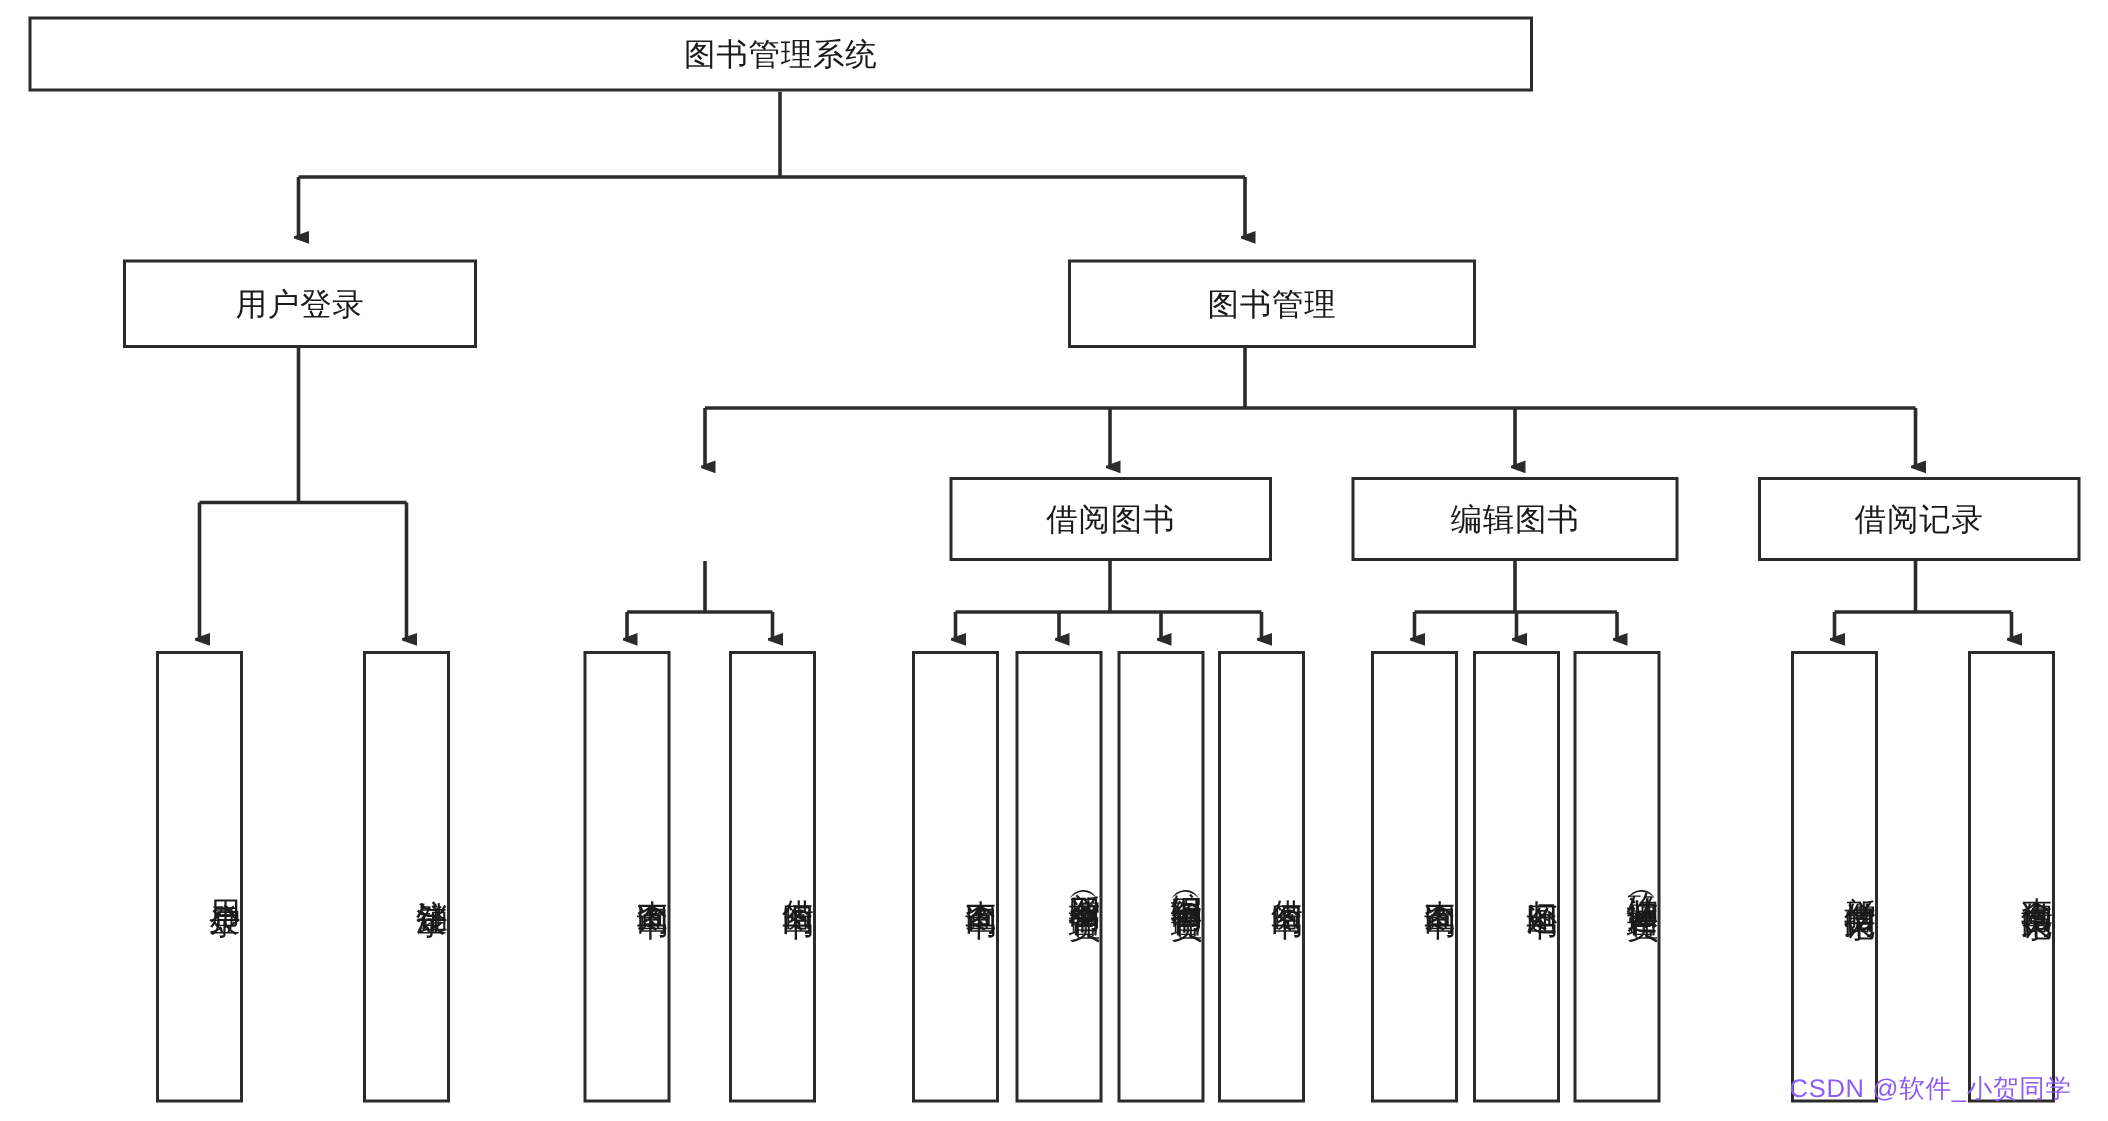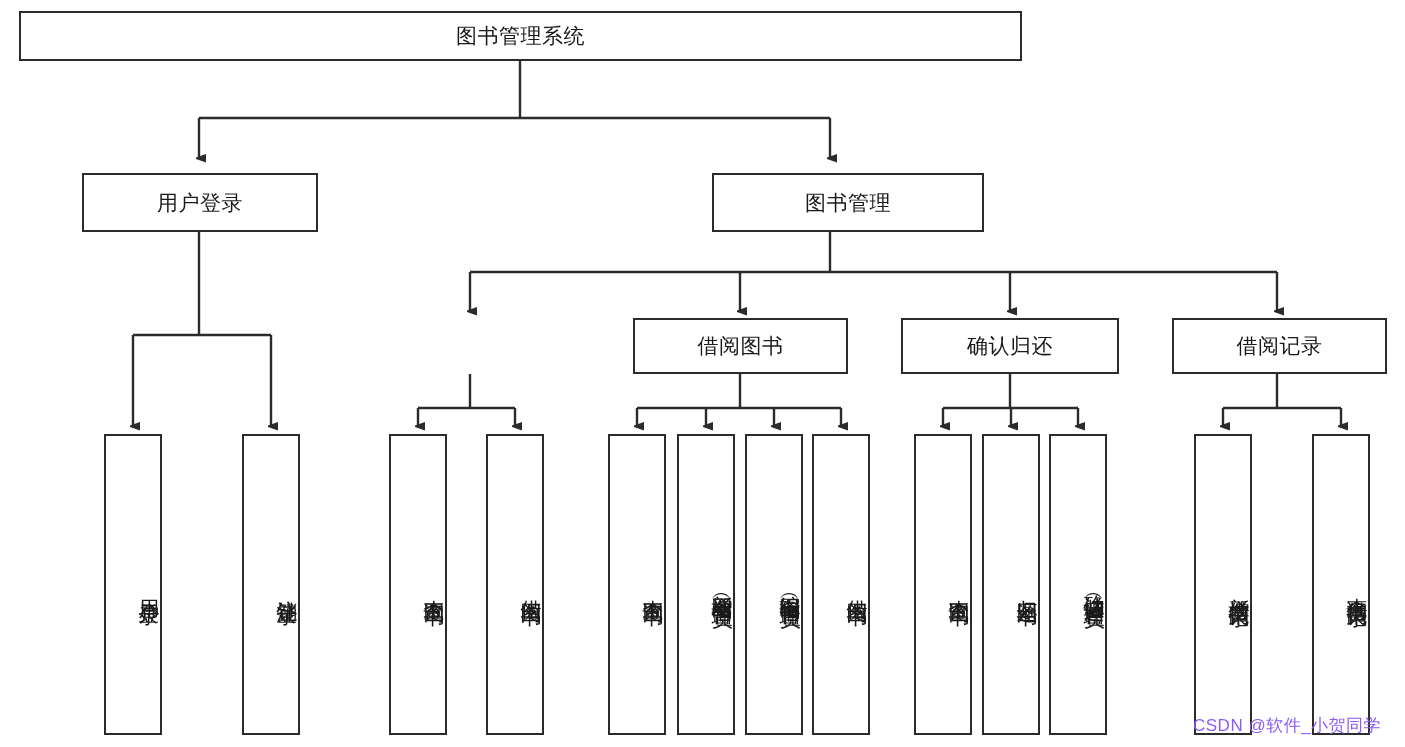--- a/index.html
+++ b/index.html
@@ -130,21 +130,21 @@
     <span class="label">用户登录</span>
   </div>
   <div class="node horiz" style="left:712px; top:173px; width:272px; height:59px;">
     <span class="label">图书管理</span>
   </div>
 
   <div class="node horiz" style="left:633px; top:318px; width:215px; height:56px;">
     <span class="label">借阅图书</span>
   </div>
   <div class="node horiz" style="left:901px; top:318px; width:218px; height:56px;">
-    <span class="label">确认归还</span>
+    <span class="label">编辑图书</span>
   </div>
   <div class="node horiz" style="left:1172px; top:318px; width:215px; height:56px;">
     <span class="label">借阅记录</span>
   </div>
 
   <div class="node vert" style="left:104px; top:434px; width:58px; height:301px;">
     <span class="label">用户登录</span>
   </div>
   <div class="node vert" style="left:242px; top:434px; width:58px; height:301px;">
     <span class="label">注销登录</span>

